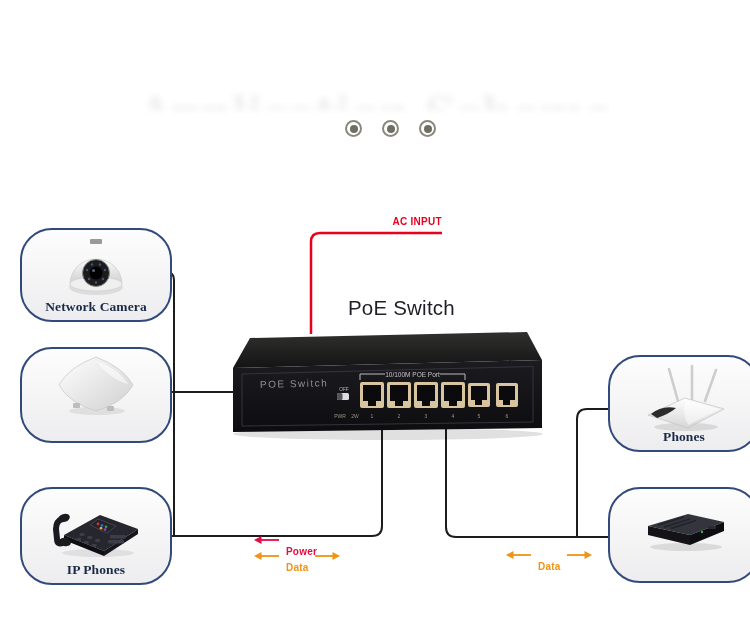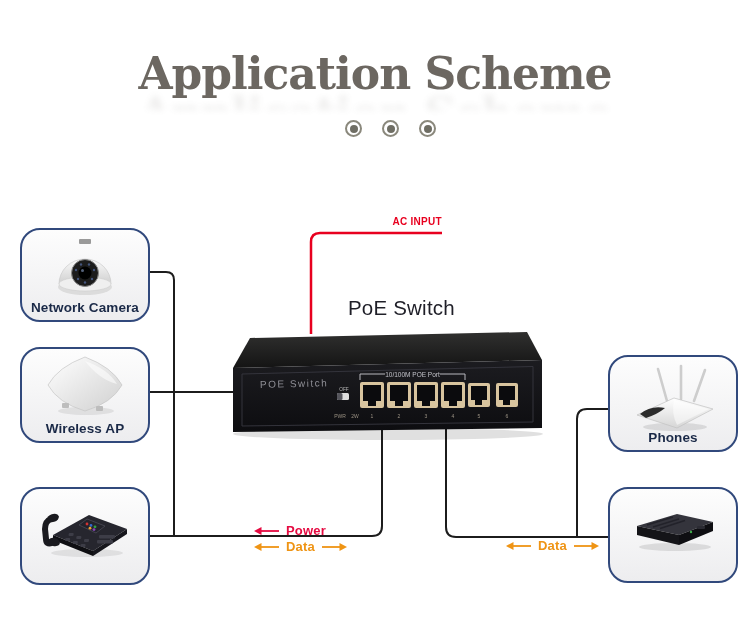--- a/index.html
+++ b/index.html
@@ -14,51 +14,50 @@
          font-family:"DejaVu Serif",serif;font-weight:700;font-size:44px;
          color:#6c6761;letter-spacing:-1px;opacity:.10;filter:blur(3px);
          height:22px;overflow:hidden;pointer-events:none;}
   .bullets{position:absolute;top:120px;left:345px;display:flex;gap:20px;}
   .bullet{width:17px;height:17px;border:2.5px solid #8a887c;border-radius:50%;
           background:#fff;box-sizing:border-box;position:relative;}
   .bullet::after{content:"";position:absolute;left:50%;top:50%;width:8px;height:8px;
           margin:-4px 0 0 -4px;border-radius:50%;background:#6f6e64;}
 
   
-  .card{position:absolute;width:130px;border:2px solid #31497c;border-radius:20px;
+  .card{position:absolute;width:152px;border:2px solid #31497c;border-radius:32px;
         background:linear-gradient(180deg,#fdfdfd 0%,#ededef 100%);
-        box-sizing:border-box;}
+        box-sizing:border-box;font-family:Liberation Serif, serif;}
   .card .img{position:absolute;top:4px;left:0;right:0;display:flex;justify-content:center;}
   .card .lbl{position:absolute;bottom:5px;left:0;width:100%;text-align:center;
         font-size:13.5px;font-weight:700;color:#1a2947;letter-spacing:.1px;}
   #card-camera{left:20px;top:228px;height:94px;}
   #card-ap{left:20px;top:347px;height:96px;}
   #card-phones{left:20px;top:487px;height:98px;}
   #card-router{left:608px;top:355px;height:97px;}
   #card-nvr{left:608px;top:487px;height:96px;}
 
   
   .ac-label{position:absolute;left:380px;top:216px;width:62px;text-align:right;
         font-size:10px;font-weight:700;color:#e8001f;letter-spacing:.3px;}
   .switch-label{position:absolute;left:348px;top:296px;font-size:20.5px;font-weight:500;
         color:#1f1f28;letter-spacing:.2px;}
   .flow{position:absolute;display:flex;align-items:center;font-weight:700;}
-  .flow .txt{padding:0 6px;font-size:13px;letter-spacing:.2px;}
+  .flow .txt{padding:0 6px;font-size:10px;letter-spacing:.2px;margin-top:23px;}
   #flow-power{left:254px;top:523px;color:#e50a41;}
   #flow-data-left{left:254px;top:539px;color:#ef9414;}
   #flow-data-right{left:506px;top:538px;color:#ef9414;}
 
   .layer{position:absolute;left:0;top:0;}
 </style>
 </head>
 <body>
 
 <div id="canvas">
 
-  <div class="title">Application Scheme</div>
   <div class="title-ghost">Application Scheme</div>
   <div class="bullets">
     <span class="bullet"></span>
     <span class="bullet"></span>
     <span class="bullet"></span>
   </div>
 
   <svg class="layer" width="750" height="620" viewBox="0 0 750 620">
     <g fill="none" stroke="#1c1c1c" stroke-width="2">
       <path d="M149,272 H166 Q174,272 174,280 V535"></path>
@@ -216,21 +215,20 @@
               <stop offset="1" stop-color="#d0d0d0"></stop>
             </linearGradient>
           </defs>
         <ellipse cx="46" cy="58" rx="28" ry="4" fill="rgba(0,0,0,0.08)"></ellipse>
         <path d="M45,4 Q72,14 82,32 Q72,50 45,58 Q18,50 8,32 Q18,14 45,4 Z" fill="url(#gAp)" stroke="#c6c6c6" stroke-width=".7"></path>
         <path d="M45,8 Q68,16 77,31 Q60,27 45,8 Z" fill="#ffffff" opacity=".55"></path>
         <rect x="22" y="50" width="7" height="5" rx="1" fill="#bdbdbd"></rect>
         <rect x="56" y="53" width="7" height="5" rx="1" fill="#bdbdbd"></rect>
       </svg>
     </div>
-    <div class="lbl">Wireless AP</div>
   </div>
 
   <div class="card" id="card-phones">
     <div class="img">
       <svg width="96" height="66" viewBox="0 0 96 66">
         <ellipse cx="50" cy="60" rx="36" ry="4" fill="rgba(0,0,0,0.08)"></ellipse>
         <polygon points="16,42 52,22 90,36 56,58" fill="#26262e"></polygon>
         <polygon points="16,42 56,58 56,63 16,47" fill="#0f0f13"></polygon>
         <polygon points="56,58 90,36 90,41 56,63" fill="#16161c"></polygon>
         <polygon points="50,26 68,33 59,40 42,32" fill="#23232b" stroke="#4a4a55" stroke-width=".8"></polygon>
@@ -249,20 +247,21 @@
           <rect x="41" y="48" width="5" height="3" rx="1" transform="skewX(-6)"></rect>
           <rect x="49" y="51" width="5" height="3" rx="1" transform="skewX(-6)"></rect>
           <rect x="62" y="42" width="16" height="3.4" rx="1"></rect>
           <rect x="60" y="47" width="16" height="3.4" rx="1"></rect>
         </g>
         <path d="M14,26 Q8,28 8,36 L9,46 Q9,52 15,50" fill="none" stroke="#1a1a1f" stroke-width="6" stroke-linecap="round"></path>
         <ellipse cx="16" cy="25" rx="6" ry="4" fill="#1a1a1f" transform="rotate(-18 16 25)"></ellipse>
         <ellipse cx="17" cy="49" rx="6" ry="4" fill="#1a1a1f" transform="rotate(14 17 49)"></ellipse>
       </svg>
     </div>
+    <div class="lbl">IP Phones</div>
   </div>
 
   <div class="card" id="card-router">
     <div class="img">
       <svg width="92" height="72" viewBox="0 0 92 72">
         <defs>
             <linearGradient id="gRt" x1="0" y1="0" x2="0" y2="1">
           <stop offset="0" stop-color="#ffffff"></stop>
               <stop offset="1" stop-color="#d6d6d6"></stop>
             </linearGradient>

